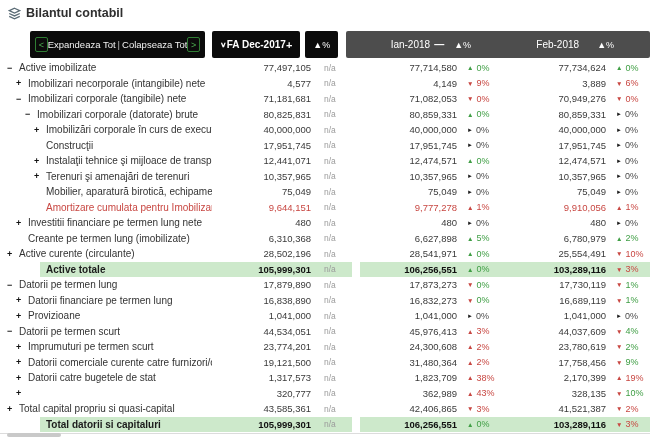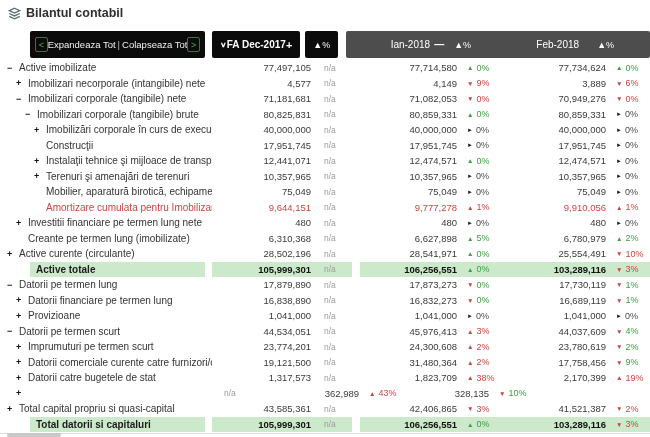--- a/index.html
+++ b/index.html
@@ -51,21 +51,21 @@
     display:flex; align-items:center; gap:3px;}
   .dec-pct{color:var(--na); font-size:8.5px; padding-left:12px;}
   .arr{font-size:6.5px;}
   .arr.flat{font-size:6px;}
   .p{font-size:9px;}
   .c-g{color:var(--green);} .c-r{color:var(--red);} .c-k{color:#1a1a1a;}
   .p.c-k{color:#4a4a4a;}
 
   .row.red .lbl, .row.red .num{color:var(--red);}
 
-  .row.total .labelwrap{margin-left:30px; width:175px; background:var(--hl); padding-left:6px;}
+  .row.total .labelwrap{margin-left:40px; width:175px; background:var(--hl); padding-left:6px;}
   .row.total .lbl{font-weight:700; color:#1c1c1c;}
   .row.total .num{font-weight:700; color:#111;}
   .row.total .dec, .row.total .dec-pct,
   .row.total .ian, .row.total .ian-pct,
   .row.total .feb, .row.total .feb-pct{background:var(--hl);}
 
   .table-bottom{border-top:1px solid #dcdcdc; margin-top:1px;}
   .hscroll-thumb{position:absolute; left:7px; bottom:0; width:54px; height:4px;
     background:#c9c9c9; border-radius:2px;}
 </style>
@@ -165,21 +165,21 @@
     <div class="num feb">70,949,276</div>
     <div class="pctcell feb-pct">
       <span class="arr c-r">▼</span>
       <span class="p c-r">0%</span>
     </div>
   </div>
 
   <div class="row">
     <div class="labelwrap" style="padding-left: 25px;">
       <span class="marker">−</span>
-      <span class="lbl">Imobilizari corporale (tangibile) brute</span>
+      <span class="lbl">Imobilizari corporale (datorate) brute</span>
     </div>
     <div class="num dec">80,825,831</div>
     <div class="pctcell dec-pct">n/a</div>
     <div class="gapcell"></div>
     <div class="num ian">80,859,331</div>
     <div class="pctcell ian-pct">
       <span class="arr c-g">▲</span>
       <span class="p c-g">0%</span>
     </div>
     <div class="num feb">80,859,331</div>
@@ -526,20 +526,21 @@
     <div class="pctcell feb-pct">
       <span class="arr c-r">▲</span>
       <span class="p c-r">19%</span>
     </div>
   </div>
 
   <div class="row">
     <div class="labelwrap" style="padding-left: 16px;">
       <span class="marker">+</span>
     </div>
+    <div class="num dec">320,777</div>
     <div class="pctcell dec-pct">n/a</div>
     <div class="gapcell"></div>
     <div class="num ian">362,989</div>
     <div class="pctcell ian-pct">
       <span class="arr c-r">▲</span>
       <span class="p c-r">43%</span>
     </div>
     <div class="num feb">328,135</div>
     <div class="pctcell feb-pct">
       <span class="arr c-r">▼</span>

